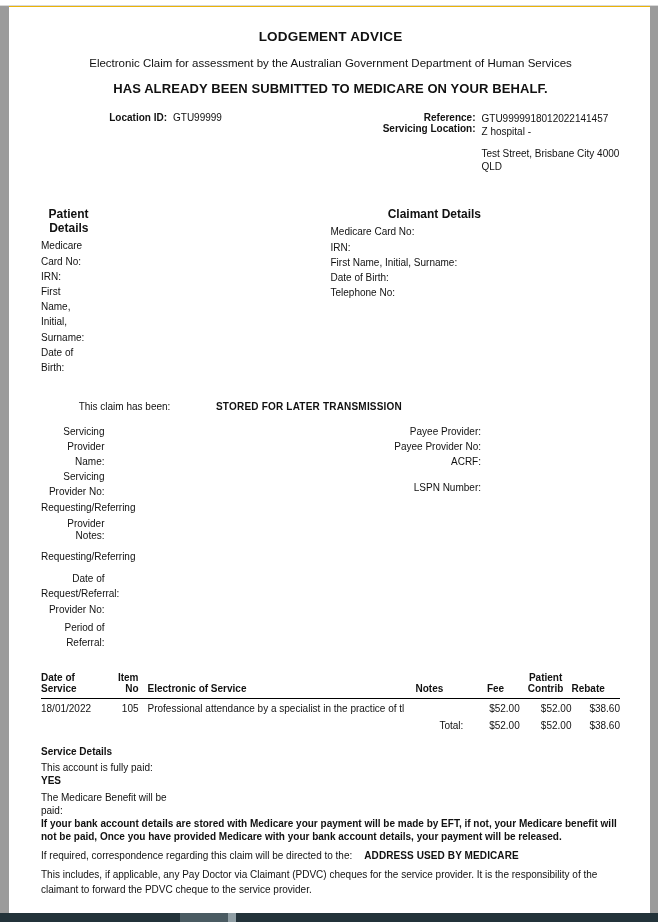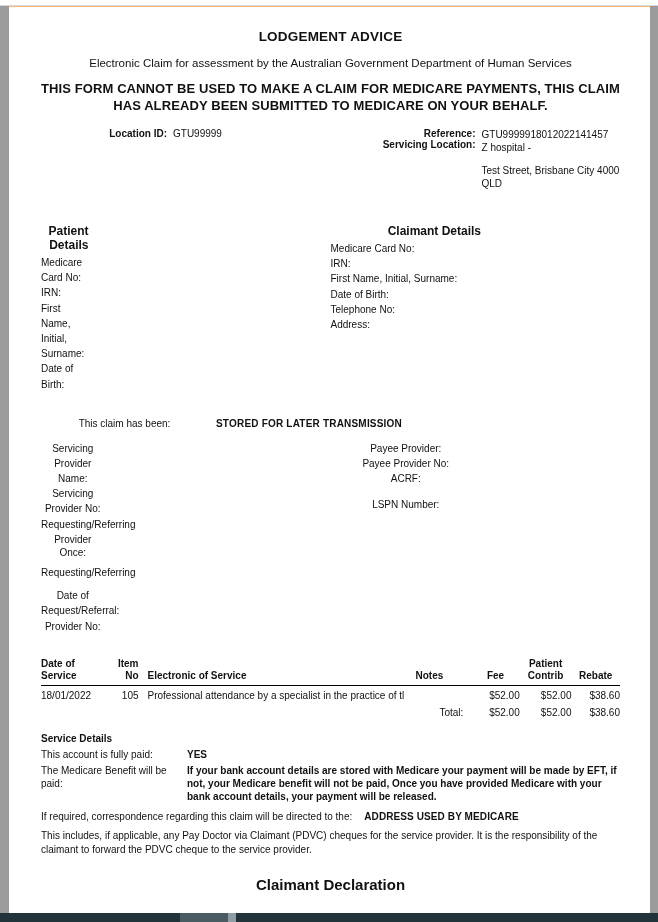--- a/index.html
+++ b/index.html
@@ -7,21 +7,21 @@
     margin: 0; padding: 0;
     width: 658px; height: 922px;
     background: #ffffff;
     font-family: "Liberation Sans", sans-serif;
     -webkit-font-smoothing: antialiased;
   }
   #viewport {
     position: relative;
     width: 658px; height: 922px;
     overflow: hidden;
-    background: #fdba74;
+    background: #eab308;
     text-decoration: underline;
   }
   
   .gutter-left {
     position: absolute; left: 0; top: 6px;
     width: 9px; height: 907px;
     background: #9b9b9b;
   }
   .gutter-right {
     position: absolute; right: 0; top: 6px;
@@ -106,21 +106,21 @@
     margin-top: 26px; display: flex; align-items: baseline;
   }
   .claimstatus .lbl {
     font-size: 10px; width: 175px; text-align: center; padding-right: 8px;
   }
   .claimstatus .val { font-size: 10px; font-weight: bold; letter-spacing: .2px; }
 
   .providers { display: flex; width: 100%; margin-top: 12px; }
   .prov-col { width: 50%; }
   .prov-col .prow {
-    font-size: 10px; text-align: center; line-height: 1.5;
+    font-size: 10px; text-align: right; line-height: 1.5;
   }
   .prov-left .prow { padding-right: 226px; }
   .prov-right .prow { padding-right: 139px; }
   .prow.two { line-height: 1.25; margin: 3px 0; }
   .prow.gap { margin-top: 11px; }
   .prow.gap2 { margin-top: 8px; }
 
   
   table.services {
     width: 100%; border-collapse: collapse; margin-top: 22px;
@@ -134,33 +134,33 @@
   table.services td { padding: 4px 0 2px 0; vertical-align: top; }
   .c-date { width: 72px; text-align: left; }
   .c-item { width: 52px; text-align: right; padding-right: 6px !important; }
   .c-desc { text-align: left; padding-left: 3px !important; }
   .c-notes { width: 74px; text-align: left; }
   .c-fee { width: 62px; text-align: right; }
   .c-pc { width: 64px; text-align: right; }
   .c-reb { width: 60px; text-align: right; }
   th.c-pc, th.c-reb, th.c-fee { text-align: right; }
   th.c-pc { text-align: center; }
-  th.c-reb { text-align: center; }
+  th.c-reb { text-align: left; }
   th.c-fee { text-align: center; }
   td.total-lbl { text-align: right; padding-right: 8px !important; }
   .desc-clip {
     display: block; overflow: hidden; white-space: nowrap;
     width: 268px;
   }
 
   
   .pay-head {
     font-size: 10px; font-weight: bold; margin-top: 13px; margin-bottom: 4px;
   }
-  .pay-row { display: flex; font-size: 10px; margin-bottom: 3px; }
+  .pay-row { display: flex; font-size: 10px; margin-bottom: 3px; flex-direction: column; }
   .pay-row .pl { width: 146px; line-height: 1.32; }
   .pay-row .pv { font-weight: bold; line-height: 1.32; flex: 1; }
   .pay-inline { font-size: 10px; margin-top: 7px; }
   .pay-inline b { margin-left: 12px; letter-spacing: .1px; }
   .pay-note { font-size: 10px; margin-top: 7px; line-height: 1.45; }
 
   
   h2.decl-title {
     font-size: 15px; font-weight: bold; text-align: center;
     margin: 18px 0 11px 0;
@@ -175,21 +175,20 @@
   <div class="gutter-left"></div>
   <div class="gutter-right"></div>
 
   <div id="page">
     <div class="content">
 
       <h1 class="doc-title">LODGEMENT ADVICE</h1>
       <div class="subtitle">Electronic Claim for assessment by the Australian Government Department of Human Services</div>
 
       <div class="warning">
-        <div>THIS FORM CANNOT BE USED TO MAKE A CLAIM FOR MEDICARE PAYMENTS, THIS CLAIM</div>
         <div>HAS ALREADY BEEN SUBMITTED TO MEDICARE ON YOUR BEHALF.</div>
       </div>
 
       <div class="meta">
         <div class="meta-col meta-left">
           <div class="lbl">Location ID:</div>
           <div class="val">GTU99999</div>
         </div>
         <div class="meta-col meta-right">
           <div style="width:151px;">
@@ -213,38 +212,38 @@
           <div class="drow">First Name, Initial, Surname:</div>
           <div class="drow">Date of Birth:</div>
         </div>
         <div class="details-col col-clm">
           <div class="dhead" style="padding-right:139px;">Claimant Details</div>
           <div class="drow" style="padding-right:139px;">Medicare Card No:</div>
           <div class="drow" style="padding-right:139px;">IRN:</div>
           <div class="drow" style="padding-right:139px;">First Name, Initial, Surname:</div>
           <div class="drow" style="padding-right:139px;">Date of Birth:</div>
           <div class="drow" style="padding-right:139px;">Telephone No:</div>
-          <div class="drow" style="padding-right:139px;">Address:</div>
         </div>
       </div>
 
       <div class="claimstatus">
         <div class="lbl">This claim has been:</div>
         <div class="val">STORED FOR LATER TRANSMISSION</div>
       </div>
 
       <div class="providers">
         <div class="prov-col prov-left">
           <div class="prow">Servicing Provider Name:</div>
           <div class="prow">Servicing Provider No:</div>
           <div class="prow two">Requesting/Referring</div>
-          <div class="prow two">Provider Once:</div>
+          <div class="prow two">Provider Notes:</div>
           <div class="prow two gap2">Requesting/Referring</div>
           <div class="prow gap2">Date of Request/Referral:</div>
           <div class="prow two">Provider No:</div>
+          <div class="prow">Period of Referral:</div>
         </div>
         <div class="prov-col prov-right">
           <div class="prow">Payee Provider:</div>
           <div class="prow">Payee Provider No:</div>
           <div class="prow">ACRF:</div>
           <div class="prow gap">LSPN Number:</div>
         </div>
       </div>
 
       <table class="services">

